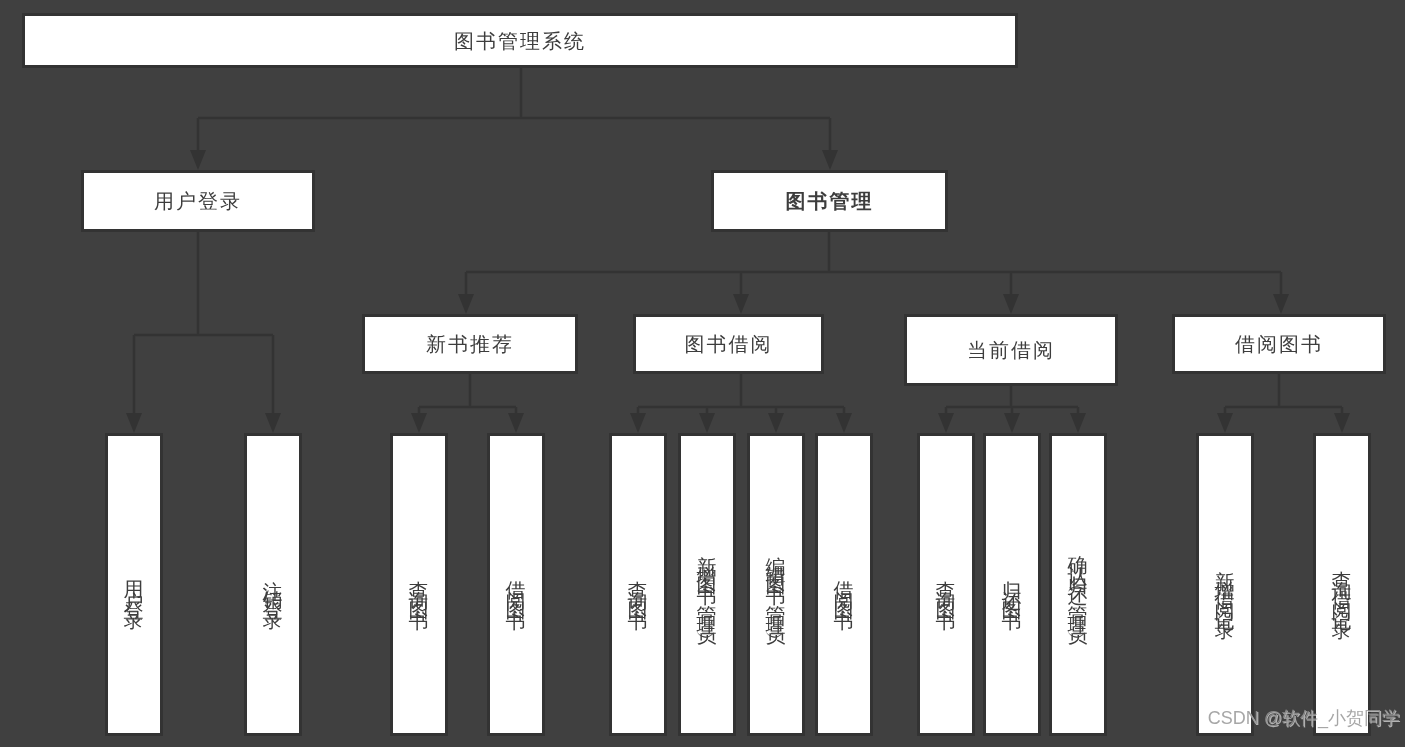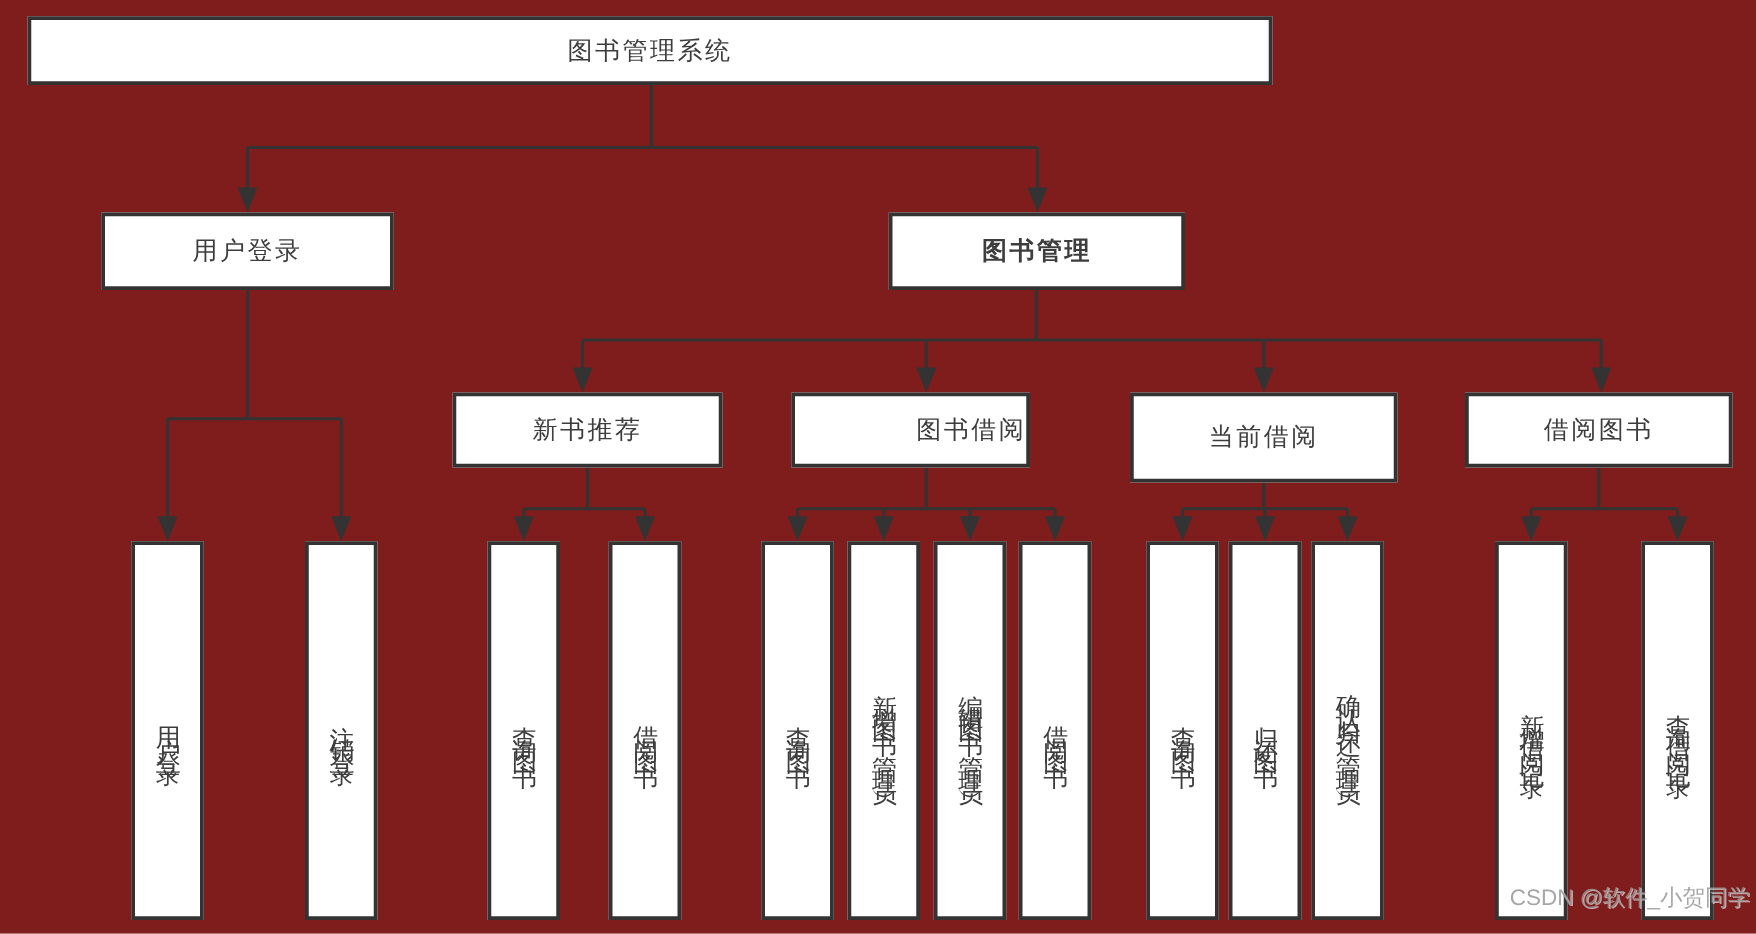--- a/index.html
+++ b/index.html
@@ -5,21 +5,21 @@
   html, body {
     margin: 0;
     padding: 0;
     background: #ffffff;
     font-family: "Liberation Sans", "DejaVu Sans", sans-serif;
   }
   .canvas {
     position: relative;
     width: 1405px;
     height: 747px;
-    background: #7f1d1d;
+    background: #404040;
     overflow: hidden;
   }
   svg.connectors {
     position: absolute;
     left: 0; top: 0;
     width: 1405px;
     height: 747px;
     z-index: 0;
   }
   svg.connectors path {
@@ -51,21 +51,21 @@
   .box.leaf .lbl {
     writing-mode: vertical-rl;
     letter-spacing: 10px;
     white-space: normal;
   }
   
   .n-root   { left: 22px;   top: 13px;  width: 996px; height: 55px; }
   .n-login  { left: 81px;   top: 170px; width: 234px; height: 62px; }
   .n-mgmt   { left: 711px;  top: 170px; width: 237px; height: 62px; font-weight: bold; }
   .n-l3-0   { left: 362px;  top: 314px; width: 216px; height: 60px; }
-  .n-l3-1   { left: 633px;  top: 314px; width: 191px; height: 60px; justify-content: flex-end; }
+  .n-l3-1   { left: 633px;  top: 314px; width: 191px; height: 60px; }
   .n-l3-2   { left: 904px;  top: 314px; width: 214px; height: 72px; }
   .n-l3-3   { left: 1172px; top: 314px; width: 214px; height: 60px; }
   .leaf     { top: 433px; width: 58px; height: 303px; }
   .lf-0  { left: 105px;  }
   .lf-1  { left: 244px;  }
   .lf-2  { left: 390px;  }
   .lf-3  { left: 487px;  }
   .lf-4  { left: 609px;  }
   .lf-5  { left: 678px;  }
   .lf-6  { left: 747px;  }

